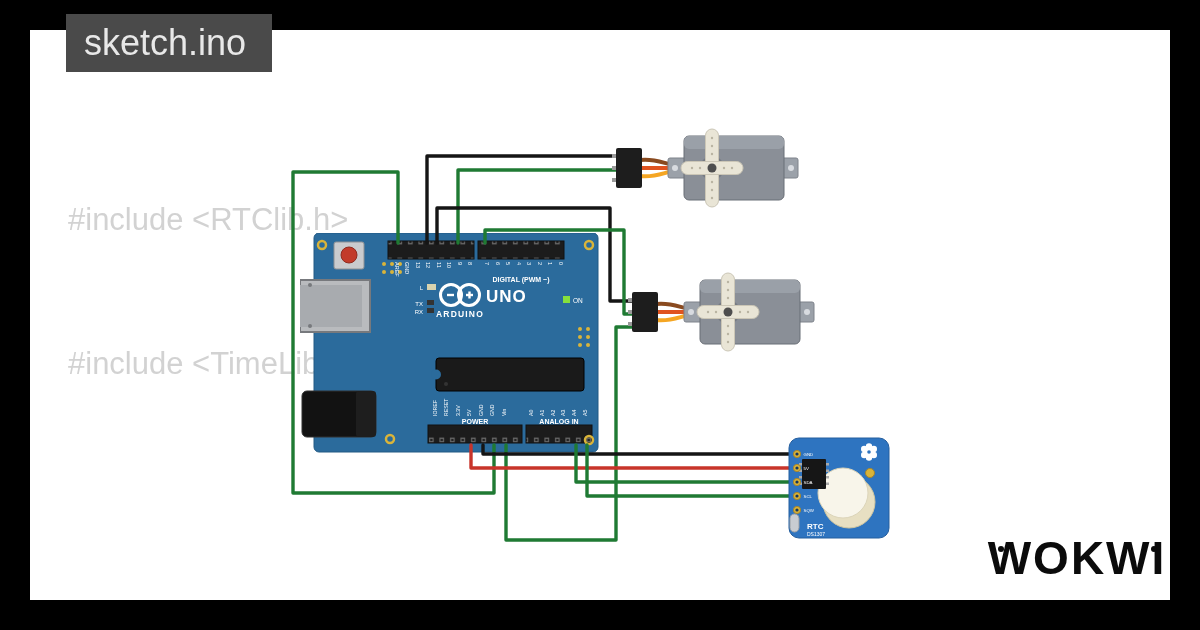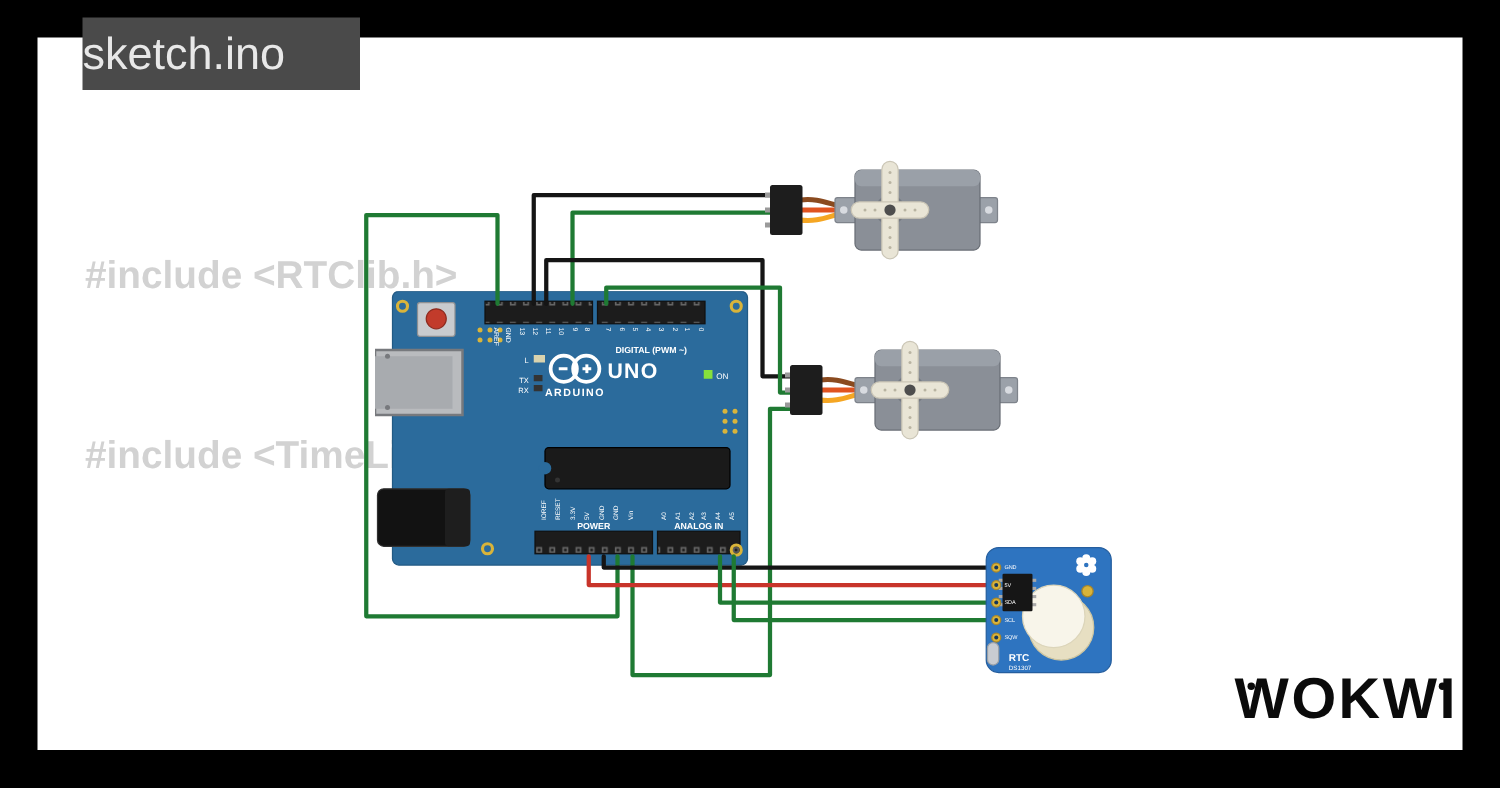--- a/index.html
+++ b/index.html
@@ -2,23 +2,23 @@
 <html><head>
 <meta charset="utf-8">
 <style>
   html,body{margin:0;padding:0;background:#000;}
   .page{position:relative;width:1200px;height:630px;background:#000;overflow:hidden;
         font-family:"Liberation Sans",sans-serif;}
   .content{position:absolute;left:30px;top:30px;width:1140px;height:570px;
            background:#fff;overflow:hidden;}
   .code{position:absolute;left:38px;top:70px;color:#d2d2d2;
         font:31px/48px "Liberation Sans",sans-serif;white-space:pre;}
-  .code div{height:48px;font-weight:bold;}
-  .tab{position:absolute;left:66px;top:14px;width:222px;height:58px;background:#4a4a4a;
-       color:#e8e8e8;font-size:36px;line-height:58px;box-sizing:border-box;}
+  .code div{height:48px;}
+  .tab{position:absolute;left:66px;top:14px;width:206px;height:58px;background:#4a4a4a;
+       color:#e8e8e8;font-size:36px;line-height:58px;padding-left:18px;box-sizing:border-box;}
   .cmp{position:absolute;}
   .wires{position:absolute;left:0;top:0;}
   svg text{font-family:"Liberation Sans",sans-serif;}
 </style>
 </head>
 <body>
 
 <div class="page">
   <div class="content">
 

